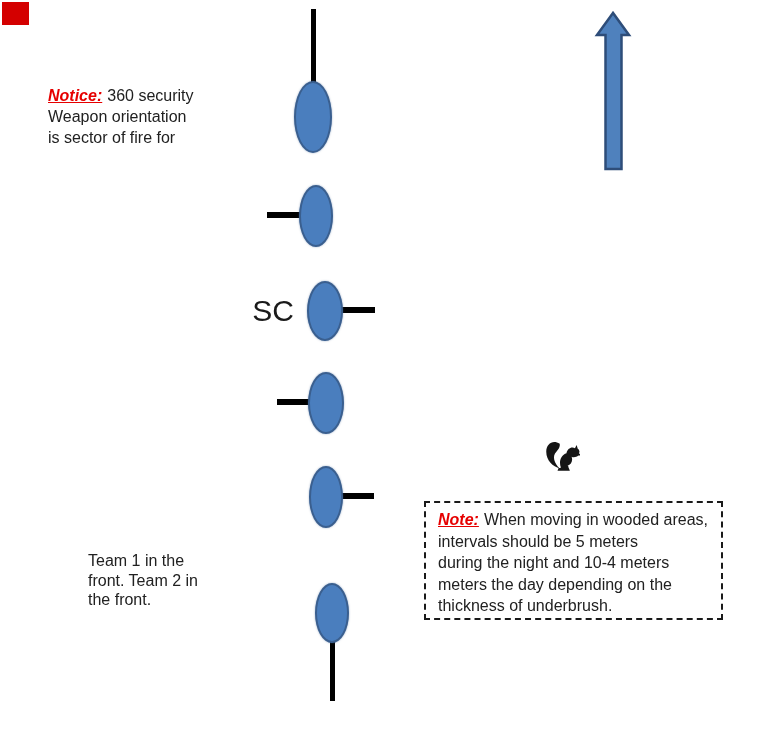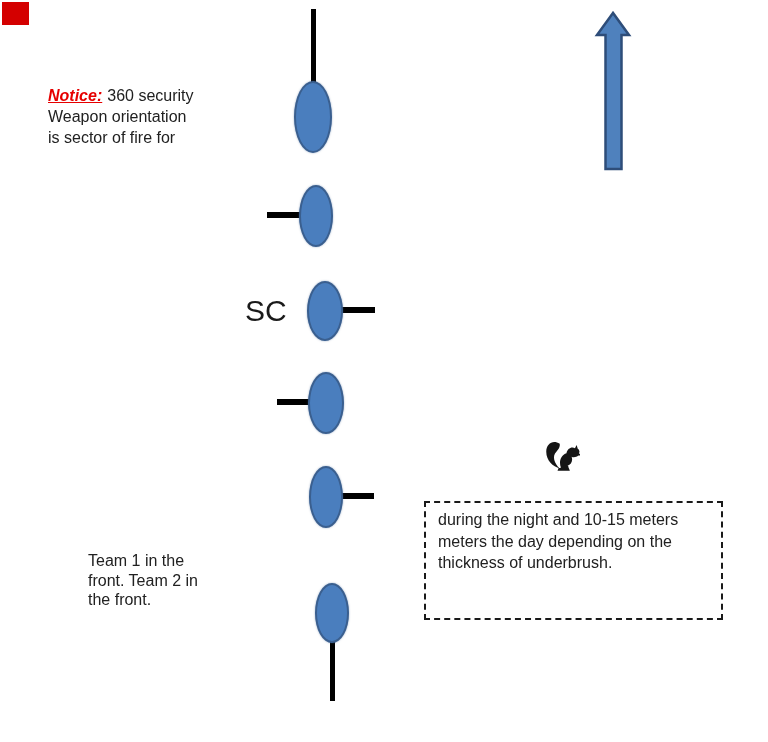--- a/index.html
+++ b/index.html
@@ -36,21 +36,21 @@
     background: var(--soldier-fill, #4a7ebe);
     border: 2.5px solid var(--soldier-border, #3a5f8f);
     border-radius: 50%;
     box-sizing: border-box;
     box-shadow: 0 0 2px rgba(58,95,143,0.55);
   }
   .weapon { position: absolute; background: var(--weapon-line, #000); }
   .sc-label {
     position: absolute;
     width: 56px;
-    text-align: left;
+    text-align: center;
     font-size: 30px;
     line-height: 34px;
     color: #1a1a1a;
   }
 
   .logo-wrap { left: 452px; top: 438px; width: 220px; text-align: center; }
   .logo-text {
     margin-top: 2px;
     font-size: 18.5px;
     letter-spacing: 0.3px;
@@ -115,18 +115,22 @@
     <svg class="squirrel-svg" width="36" height="34" viewBox="0 0 64 60" style="position:static; display:inline-block;">
       <g style="fill: var(--squirrel-icon, #151515);">
         <path d="M28,10 C16,2 4,10 4,24 C4,40 16,50 28,54 C18,44 14,32 22,24 C26,20 29,15 28,10 Z"></path>
         <path d="M30,52 C26,42 30,30 40,27 C41,18 50,14 55,18 L58,12 L60,19 C63,21 64,25 62,27 C66,29 64,32 61,31 C58,34 52,35 49,33 C52,40 48,47 42,49 C45,51 44,54 41,54 L32,54 C29,54 28,53 30,52 Z"></path>
         <path d="M26,53 L44,53 L46,58 L24,58 Z"></path>
       </g>
     </svg>
   </div>
 
   <div class="abs note-box">
-    <div>during the night and 10-15 meters</div>
+    <div>
+      <span class="red-label">Note:</span><span>When moving in wooded areas,</span>
+    </div>
+    <div>intervals should be 5 meters</div>
+    <div>during the night and 10-4 meters</div>
     <div>meters the day depending on the</div>
     <div>thickness of underbrush.</div>
   </div>
 
 </div>
 
 </body></html>

